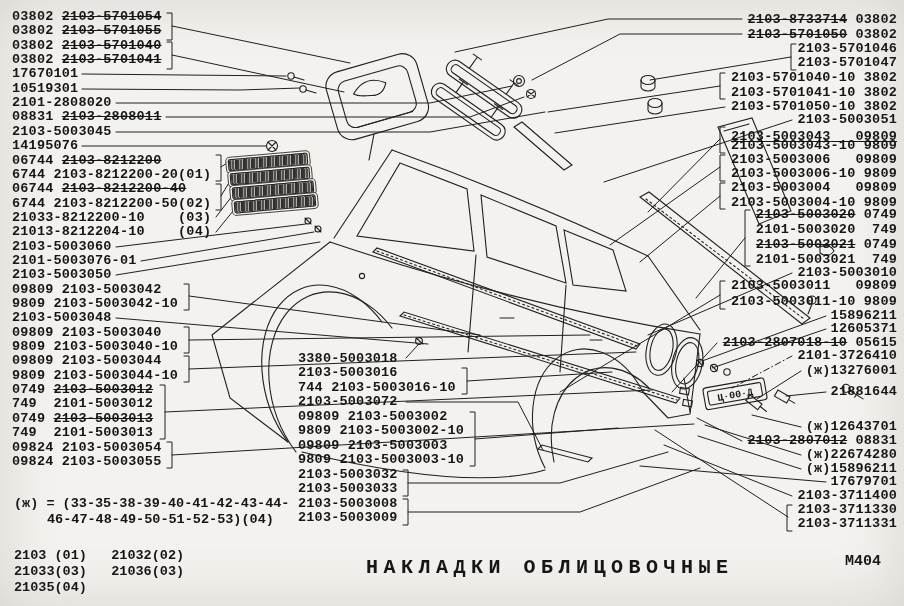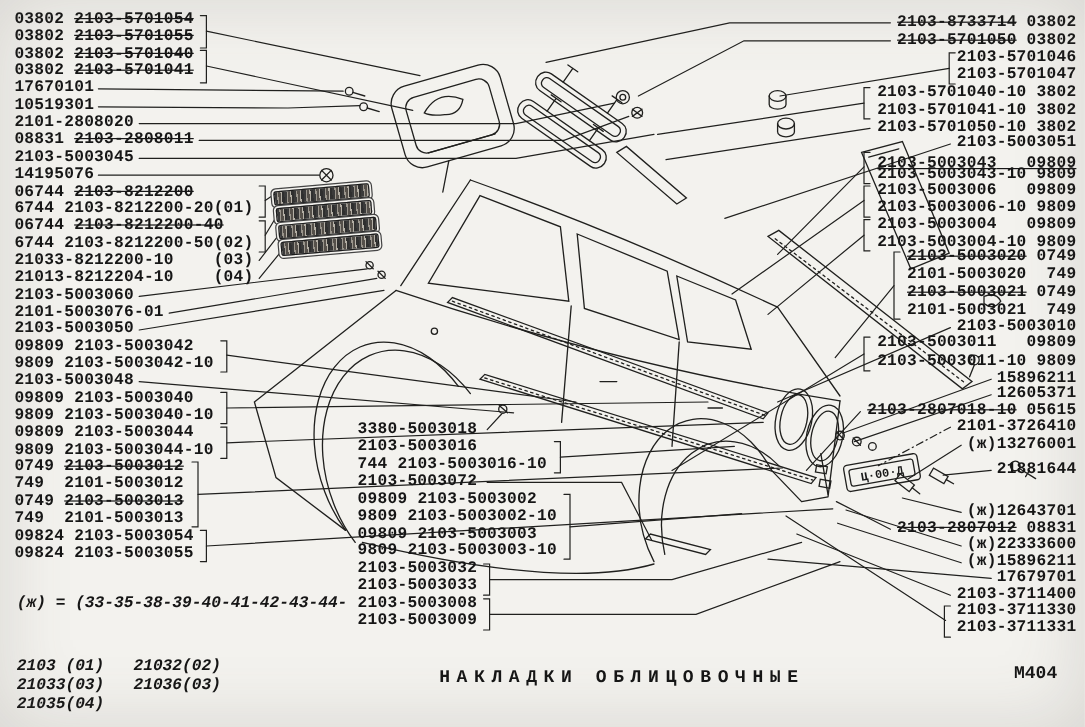--- a/index.html
+++ b/index.html
@@ -18,24 +18,24 @@
   }
   .label-line .struck{text-decoration:line-through;text-decoration-thickness:1.4px;}
   svg{position:absolute;left:0;top:0;}
   .badge{
     position:absolute;height:10px;border:1px solid #1c1c1c;border-radius:2px;
     box-shadow:0 0 0 1.5px #f3f2ee,0 0 0 2.5px #444;
     background:repeating-linear-gradient(90deg,#3a3a3a 0 2px,#9a958c 2px 3px,#55504a 3px 5px,#b5b0a6 5px 6px,#2f2f2f 6px 8px);
     transform:rotate(-5deg);
   }
   #footnote1,#footnote2,#models-block div{
-    position:absolute;font-size:13.5px;font-weight:700;white-space:pre;font-style:italic;
+    position:absolute;font-size:13.5px;font-weight:700;white-space:pre;
   }
   #title{
-    position:absolute;left:366px;top:556px;font-size:15px;font-weight:700;
+    position:absolute;left:366px;top:556px;font-size:20px;font-weight:700;
     letter-spacing:5.5px;
   }
   #page-code{position:absolute;left:845px;top:553px;font-size:15px;font-weight:700;}
 </style>
 </head>
 <body>
 
 <div id="page">
 
   <svg width="904" height="606" viewBox="0 0 904 606">
@@ -324,29 +324,30 @@
       <div class="label-line" style="right: 7px; top: 279px;"><span>2103-5003011</span><span>   09809</span></div>
       <div class="label-line" style="right: 7px; top: 295px;"><span>2103-5003011-10</span><span> 9809</span></div>
       <div class="label-line" style="right: 7px; top: 309px;"><span>15896211</span></div>
       <div class="label-line" style="right: 7px; top: 322px;"><span>12605371</span></div>
       <div class="label-line" style="right: 7px; top: 336px;"><span class="struck">2103-2807018-10</span><span> 05615</span></div>
       <div class="label-line" style="right: 7px; top: 349px;"><span>2101-3726410</span></div>
       <div class="label-line" style="right: 7px; top: 364px;"><span>(ж)</span><span>13276001</span></div>
       <div class="label-line" style="right: 7px; top: 385px;"><span>21881644</span></div>
       <div class="label-line" style="right: 7px; top: 420px;"><span>(ж)</span><span>12643701</span></div>
       <div class="label-line" style="right: 7px; top: 434px;"><span class="struck">2103-2807012</span><span> 08831</span></div>
-      <div class="label-line" style="right: 7px; top: 448px;"><span>(ж)</span><span>22333600</span></div>
+      <div class="label-line" style="right: 7px; top: 448px;"><span>(ж)</span><span>22674280</span></div>
       <div class="label-line" style="right: 7px; top: 462px;"><span>(ж)</span><span>15896211</span></div>
       <div class="label-line" style="right: 7px; top: 475px;"><span>17679701</span></div>
       <div class="label-line" style="right: 7px; top: 489px;"><span>2103-3711400</span></div>
       <div class="label-line" style="right: 7px; top: 503px;"><span>2103-3711330</span></div>
       <div class="label-line" style="right: 7px; top: 517px;"><span>2103-3711331</span></div>
     </div>
 
   <div id="footnote1" style="left:14px;top:496px;">(ж) = (33-35-38-39-40-41-42-43-44-</div>
+  <div id="footnote2" style="left:47px;top:512px;">46-47-48-49-50-51-52-53)(04)</div>
 
   <div id="models-block">
     <div style="left:14px;top:548px;">2103 (01)   21032(02)</div>
     <div style="left:14px;top:564px;">21033(03)   21036(03)</div>
     <div style="left:14px;top:580px;">21035(04)</div>
   </div>
 
   <div id="title">НАКЛАДКИ ОБЛИЦОВОЧНЫЕ</div>
   <div id="page-code">М404</div>
 </div>

